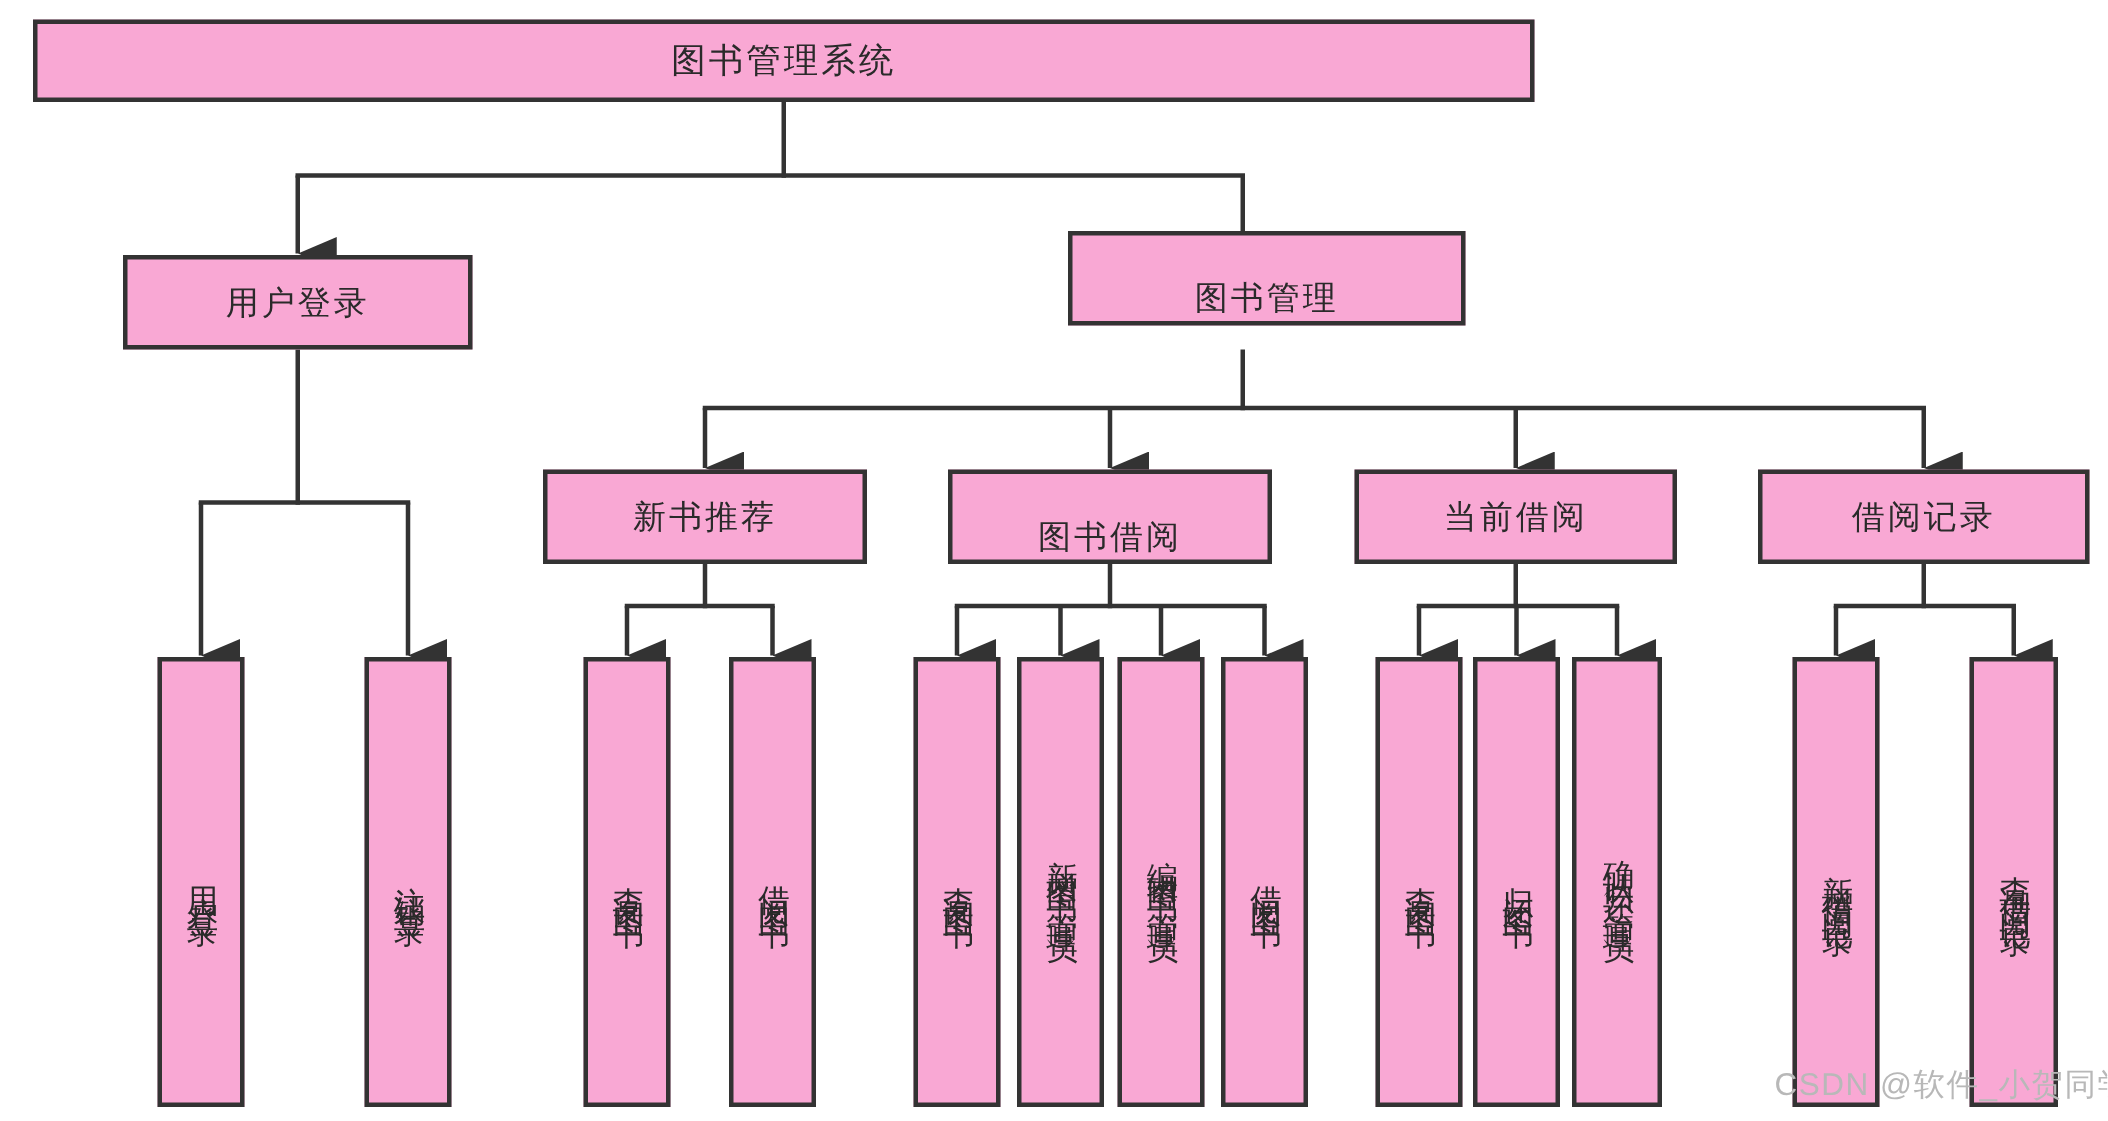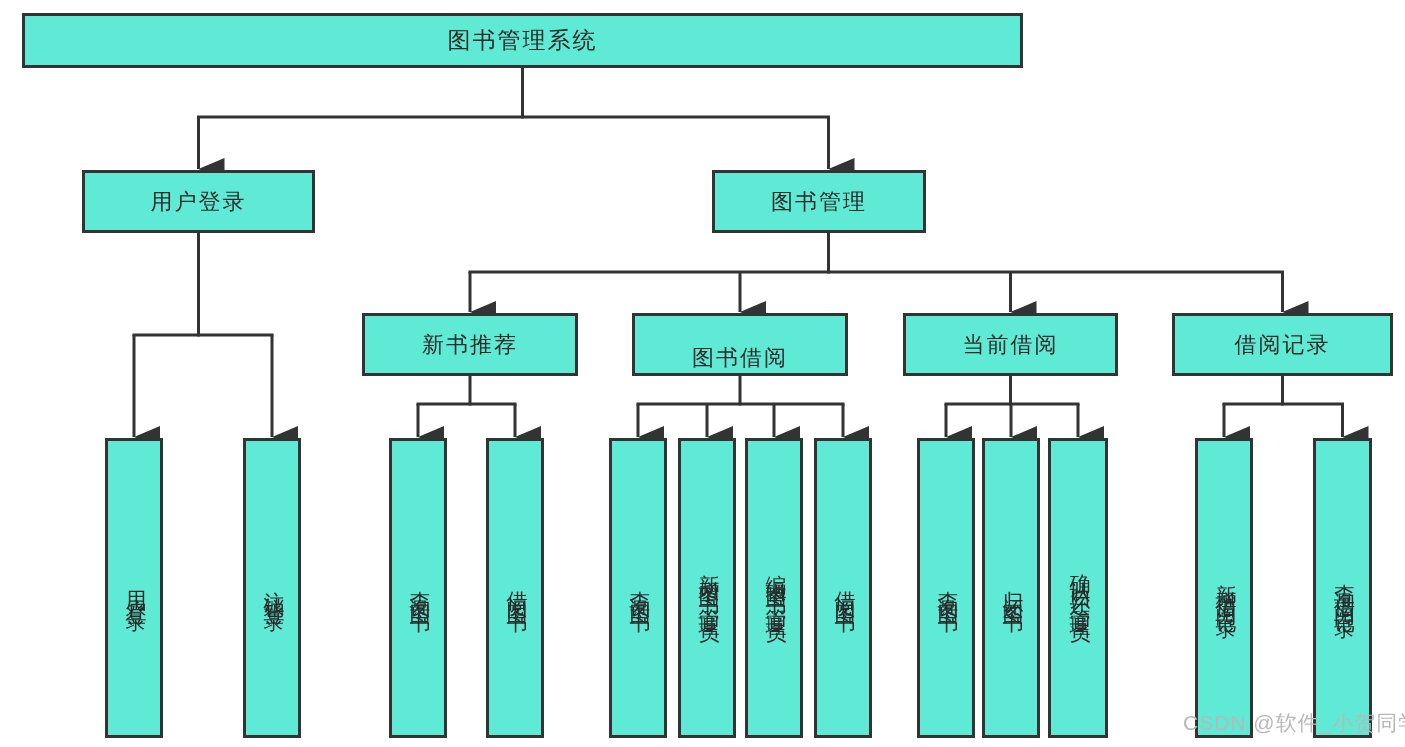--- a/index.html
+++ b/index.html
@@ -7,28 +7,27 @@
     position: relative;
     width: 1405px;
     height: 747px;
     background: #ffffff;
     font-family: "Liberation Sans", sans-serif;
     overflow: hidden;
   }
   svg.wires { position: absolute; left: 0; top: 0; width: 1405px; height: 747px; }
   .node {
     position: absolute;
-    background: #5eead4;
+    background: #f9a8d4;
     border: 3px solid #333333;
     box-sizing: border-box;
     display: flex;
     align-items: center;
     justify-content: center;
     color: #2a2a2a;
-    font-family: Liberation Mono, monospace;
   }
   .node.h { font-size: 22px; letter-spacing: 2px; }
   .node.root-box { font-size: 23px; letter-spacing: 2px; }
   .node.leaf span {
     writing-mode: vertical-rl;
     text-orientation: mixed;
     font-size: 21px;
     letter-spacing: 7px;
     line-height: 1.05;
     white-space: nowrap;
@@ -113,21 +112,21 @@
     </g>
   </svg>
 
   <div class="node root-box" style="left:22px; top:13px; width:1001px; height:55px;">
     <span>图书管理系统</span>
   </div>
 
   <div class="node h" style="left:82px; top:170px; width:233px; height:63px;">
     <span>用户登录</span>
   </div>
-  <div class="node h" style="left:712px; top:170px; width:214px; height:63px;">
+  <div class="node h" style="left:712px; top:154px; width:265px; height:63px;align-items:flex-end;">
     <span>图书管理</span>
   </div>
 
   <div class="node h" style="left:362px; top:313px; width:216px; height:63px;justify-content:center;">
     <span>新书推荐</span>
   </div>
   <div class="node h" style="left:632px; top:313px; width:216px; height:63px;align-items:flex-end;">
     <span>图书借阅</span>
   </div>
   <div class="node h" style="left:1172px; top:313px; width:221px; height:63px;">

